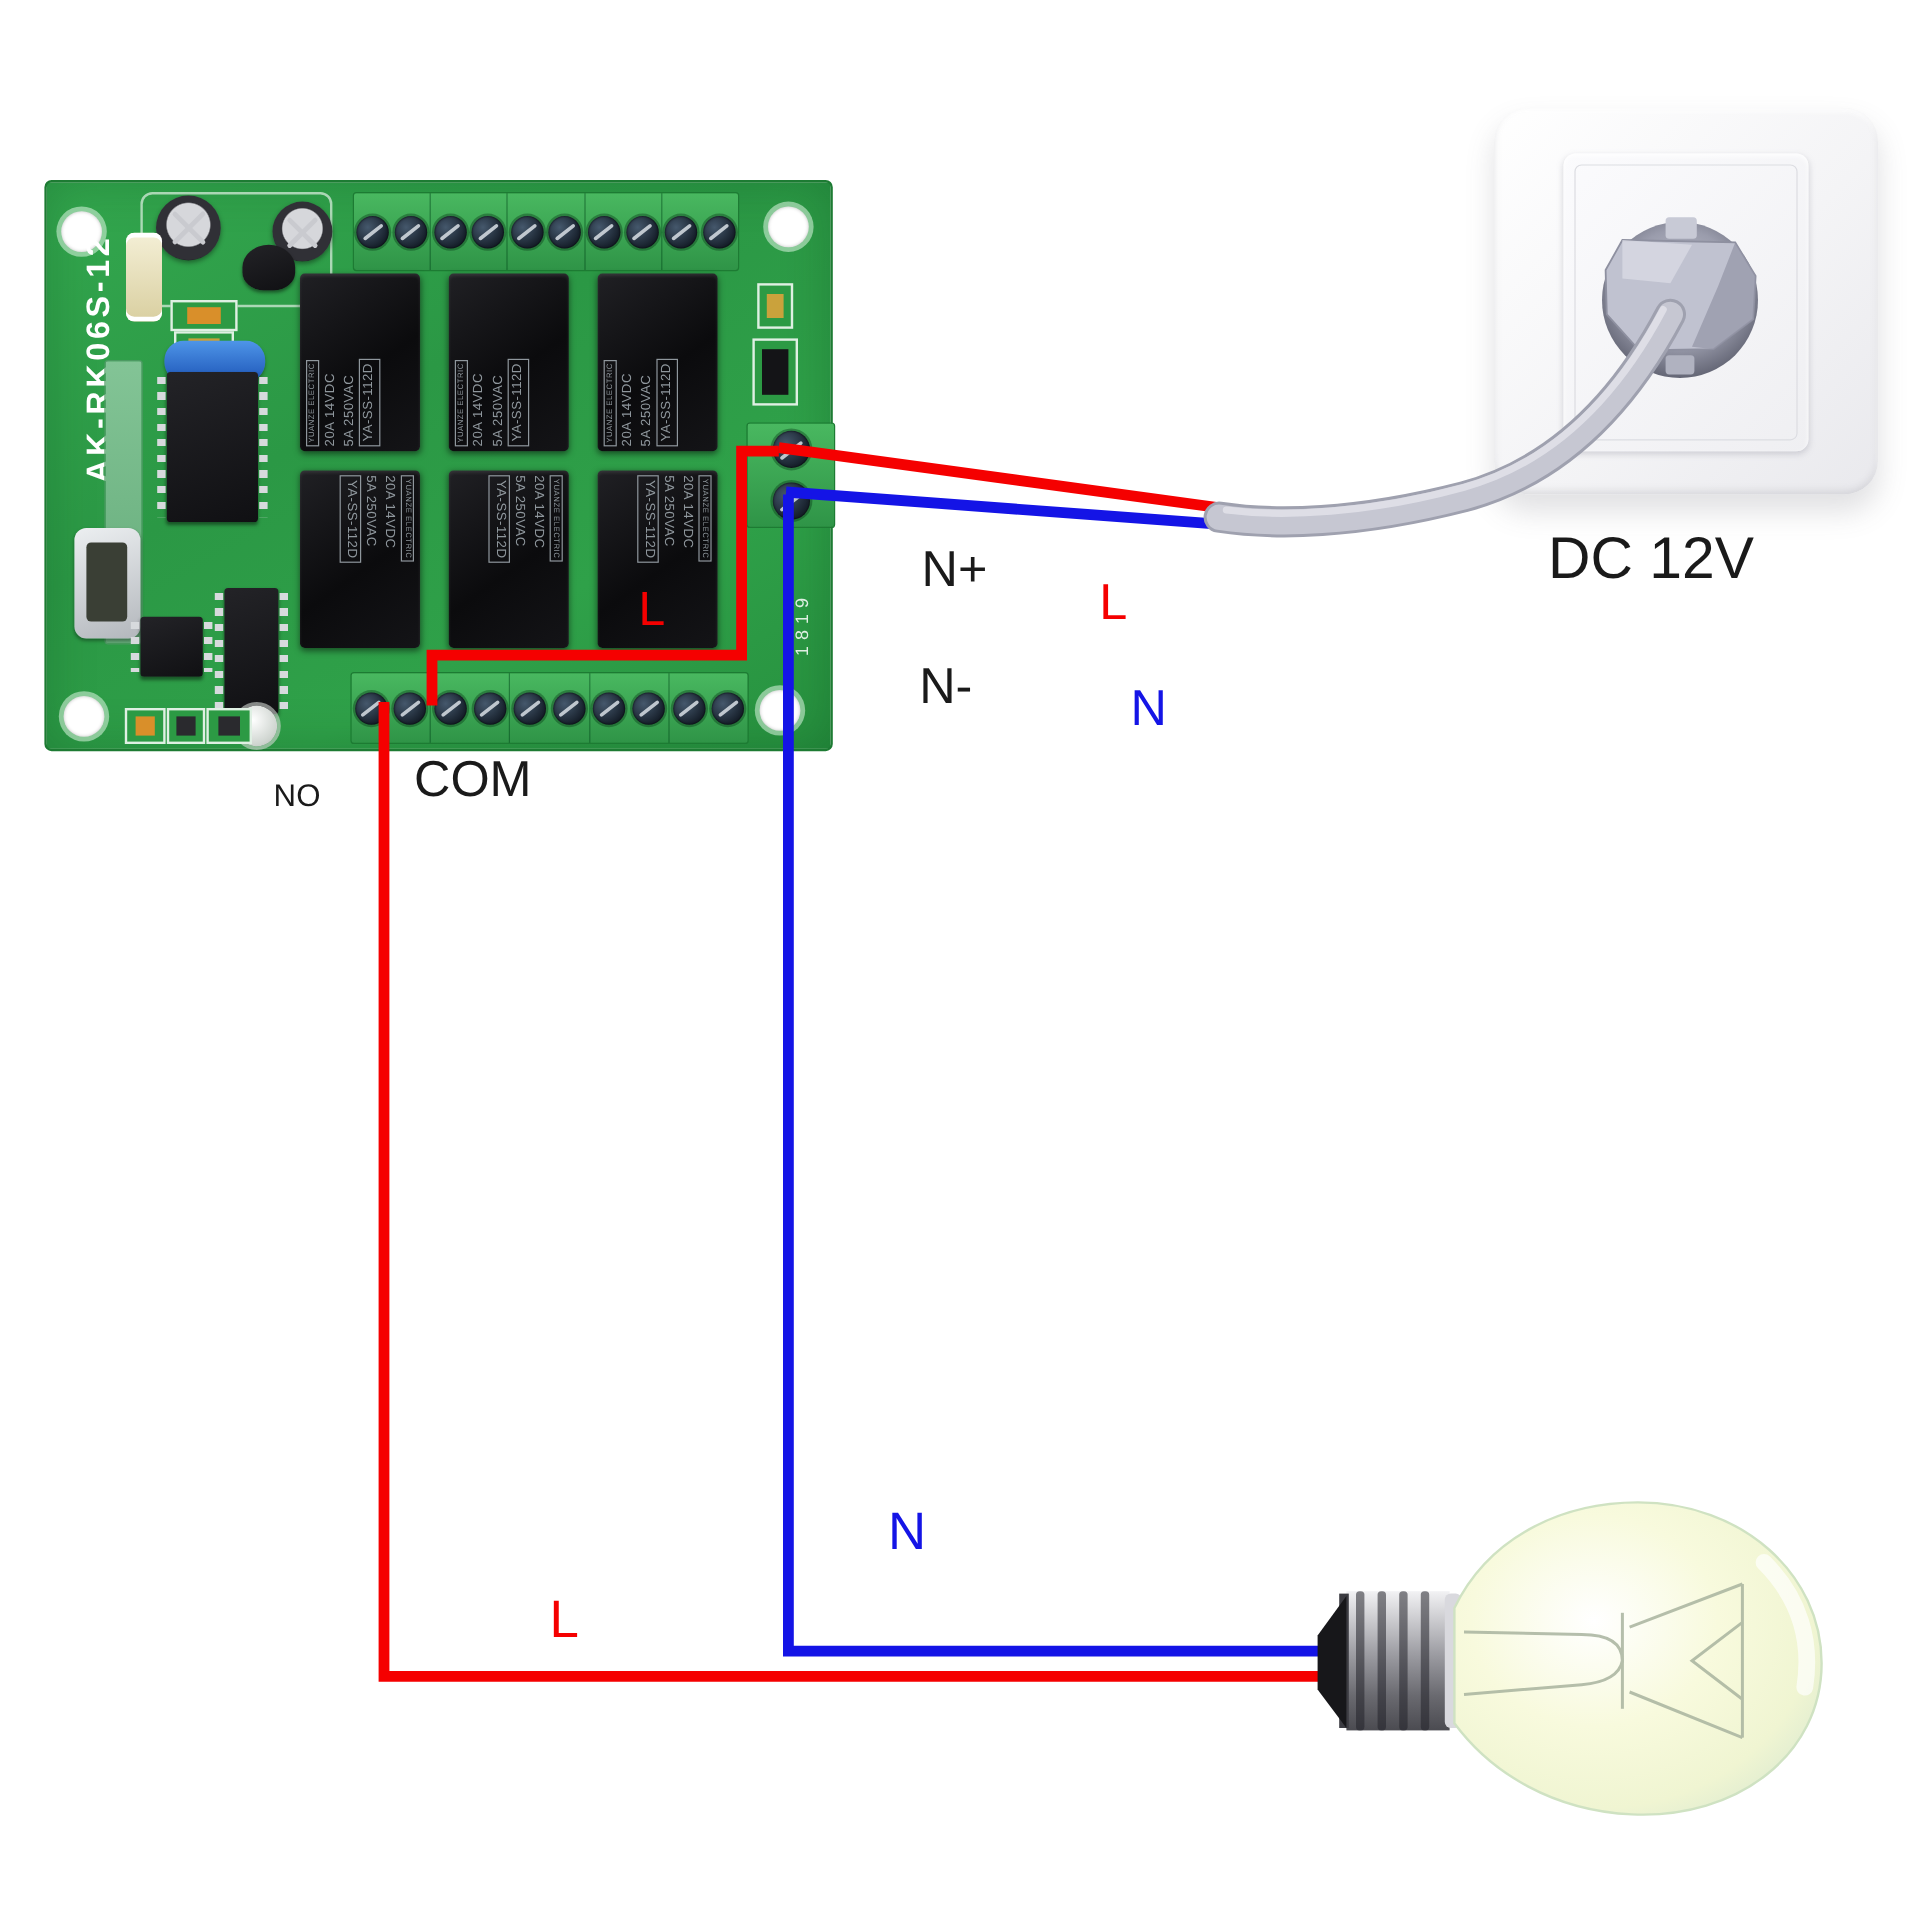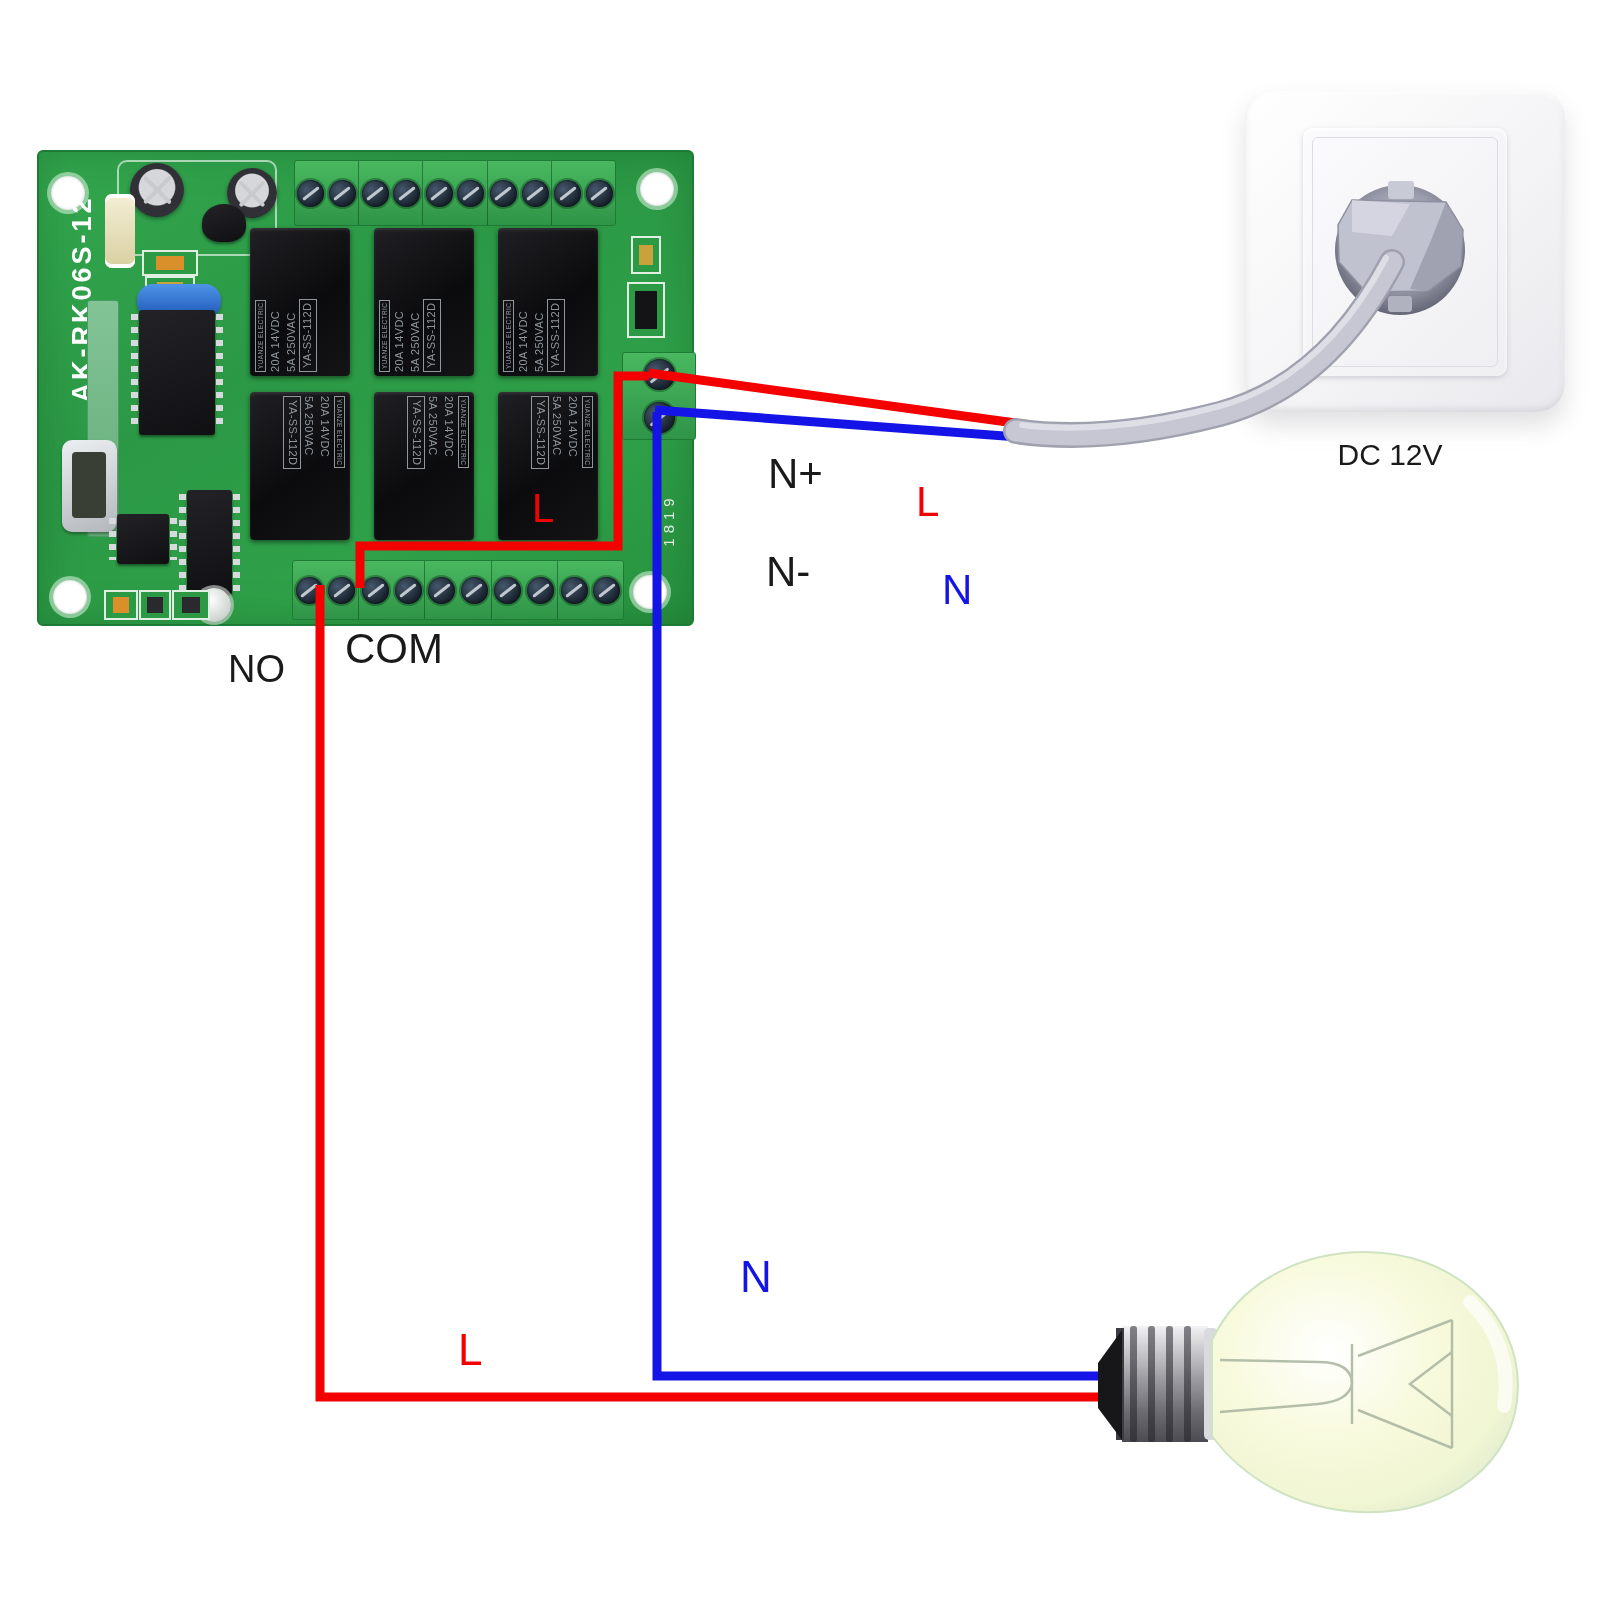--- a/index.html
+++ b/index.html
@@ -265,20 +265,20 @@
       <path d="M 1452 1320 L 1452 1448"></path>
       <path d="M 1452 1352 L 1410 1384 L 1452 1416"></path>
     </g>
     <path d="M 1470 1302 C 1500 1332 1510 1368 1504 1406" stroke="rgba(255,255,255,.85)" stroke-width="14" fill="none" stroke-linecap="round" opacity=".8"></path>
   </svg>
 
   <div class="lbl" style="left:768px;top:450px;font-size:42px;">N+</div>
   <div class="lbl" style="left:916px;top:478px;font-size:42px;color:#f50000;">L</div>
   <div class="lbl" style="left:766px;top:548px;font-size:42px;">N-</div>
   <div class="lbl" style="left:942px;top:566px;font-size:42px;color:#1414e6;">N</div>
-  <div class="lbl" style="left:228px;top:648px;font-size:38px;">NO</div>
+  <div class="lbl" style="left:228px;top:648px;font-size:26px;">NO</div>
   <div class="lbl" style="left:345px;top:625px;font-size:42px;">COM</div>
   <div class="lbl" style="left:532px;top:486px;font-size:40px;color:#f50000;">L</div>
-  <div class="lbl" style="left:1290px;top:438px;width:200px;text-align:center;font-size:30px;">DC 12V</div>
+  <div class="lbl" style="left:1290px;top:438px;width:200px;font-size:49px;">DC 12V</div>
   <div class="lbl" style="left:740px;top:1252px;font-size:44px;color:#1414e6;">N</div>
   <div class="lbl" style="left:458px;top:1325px;font-size:44px;color:#f50000;">L</div>
 
 </div>
 
 </body></html>

